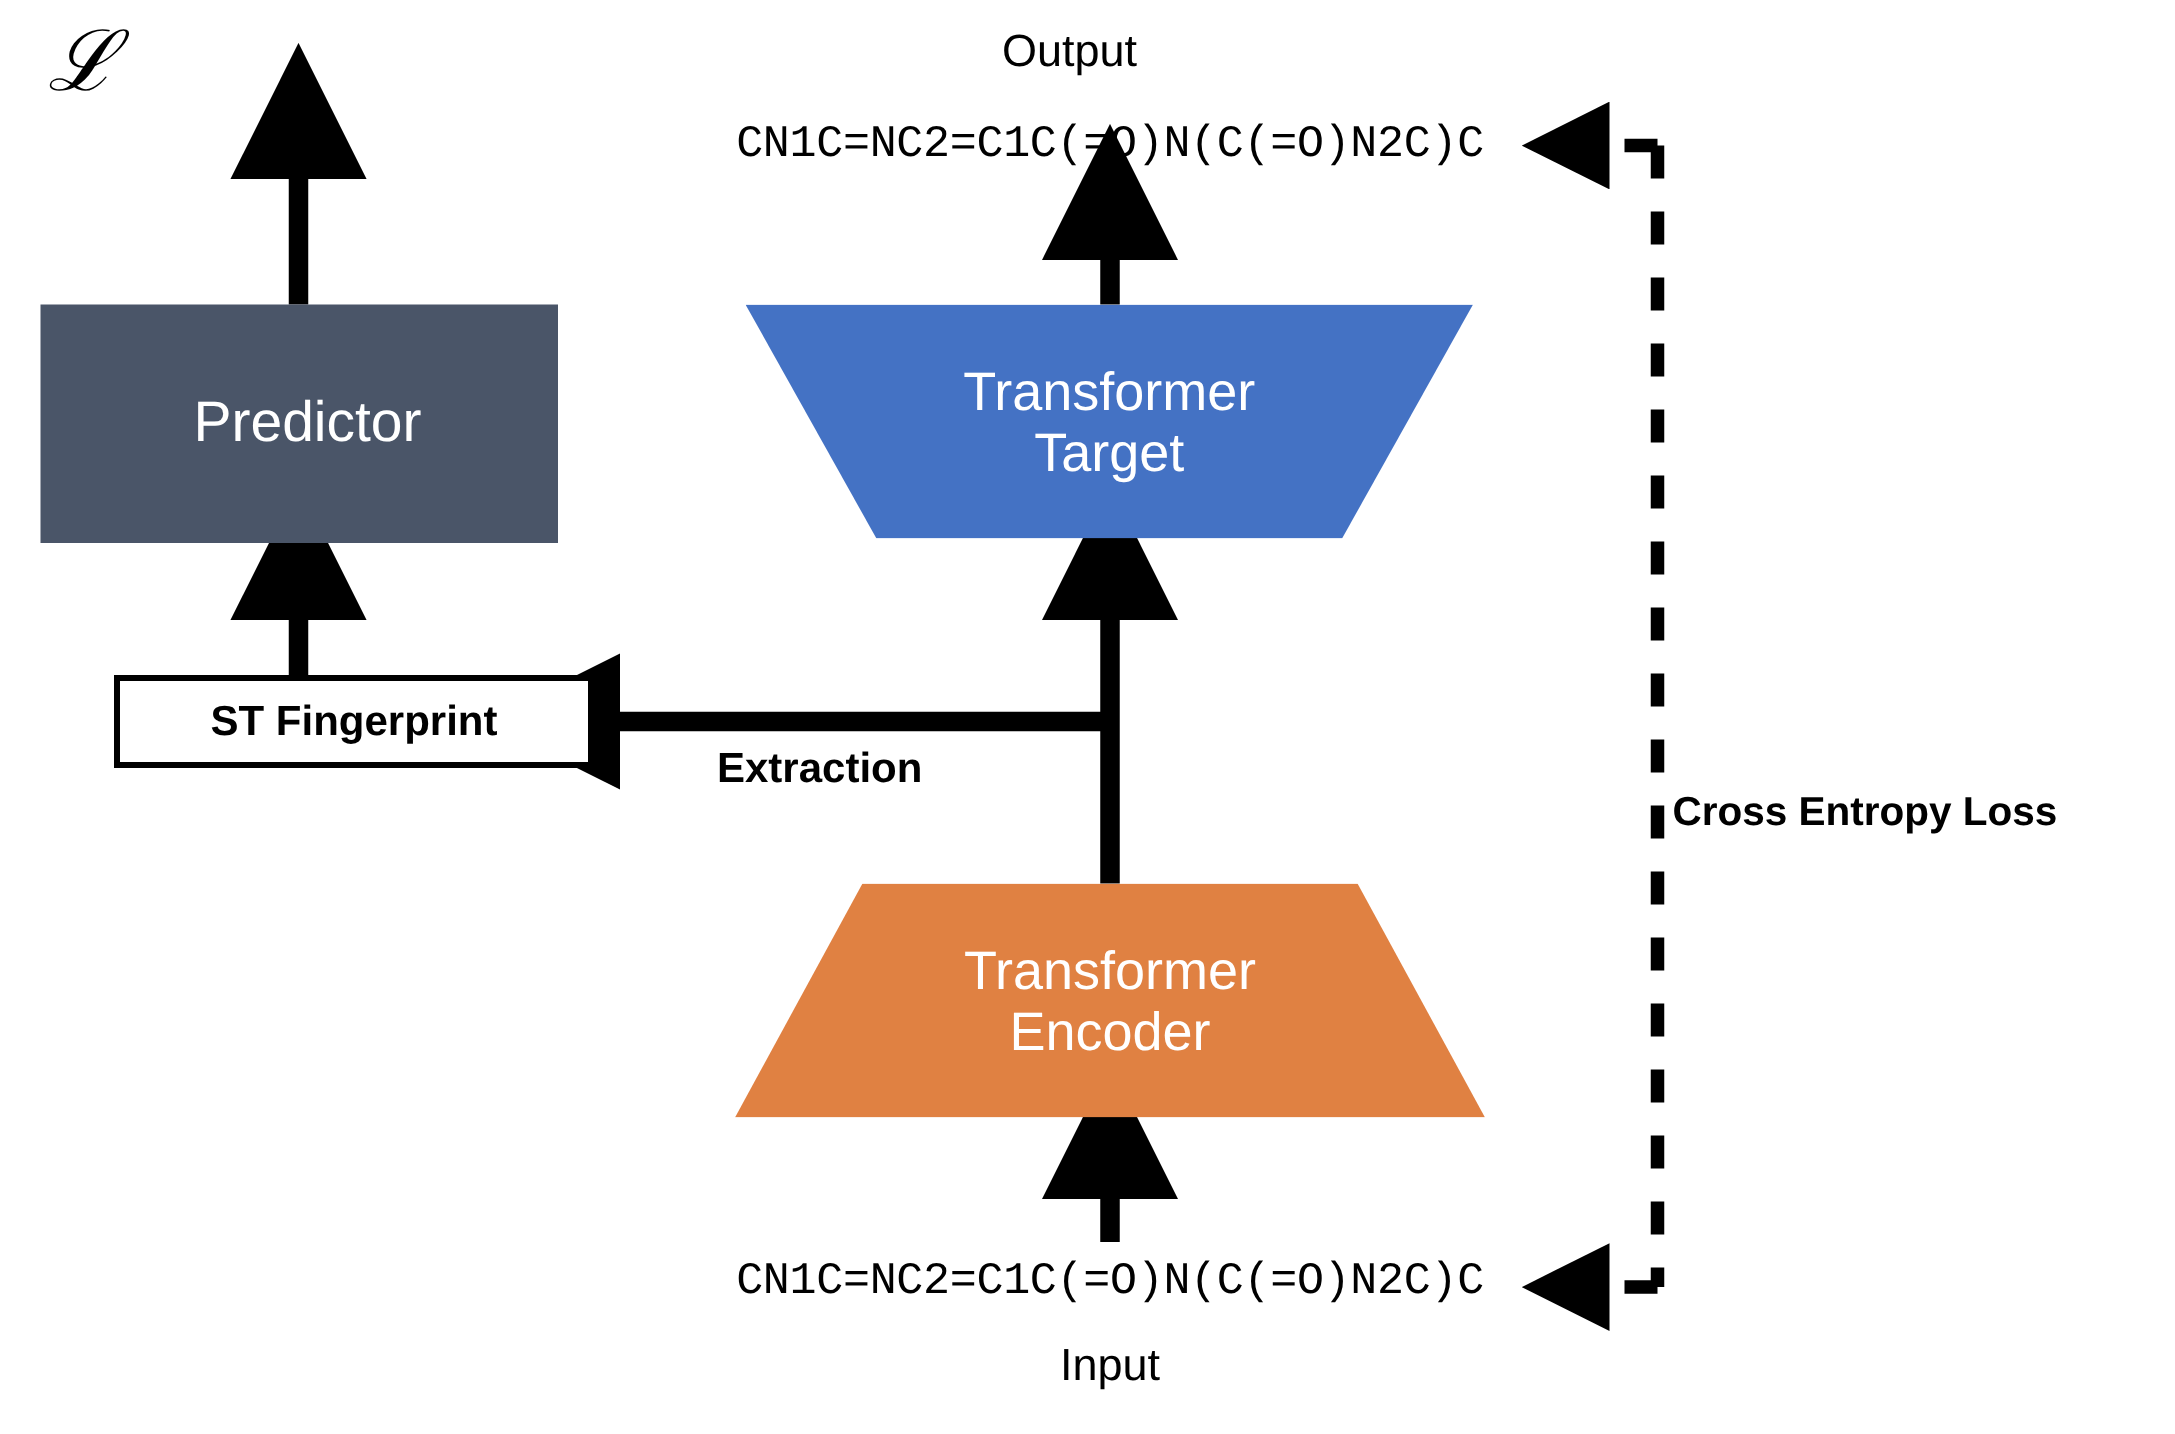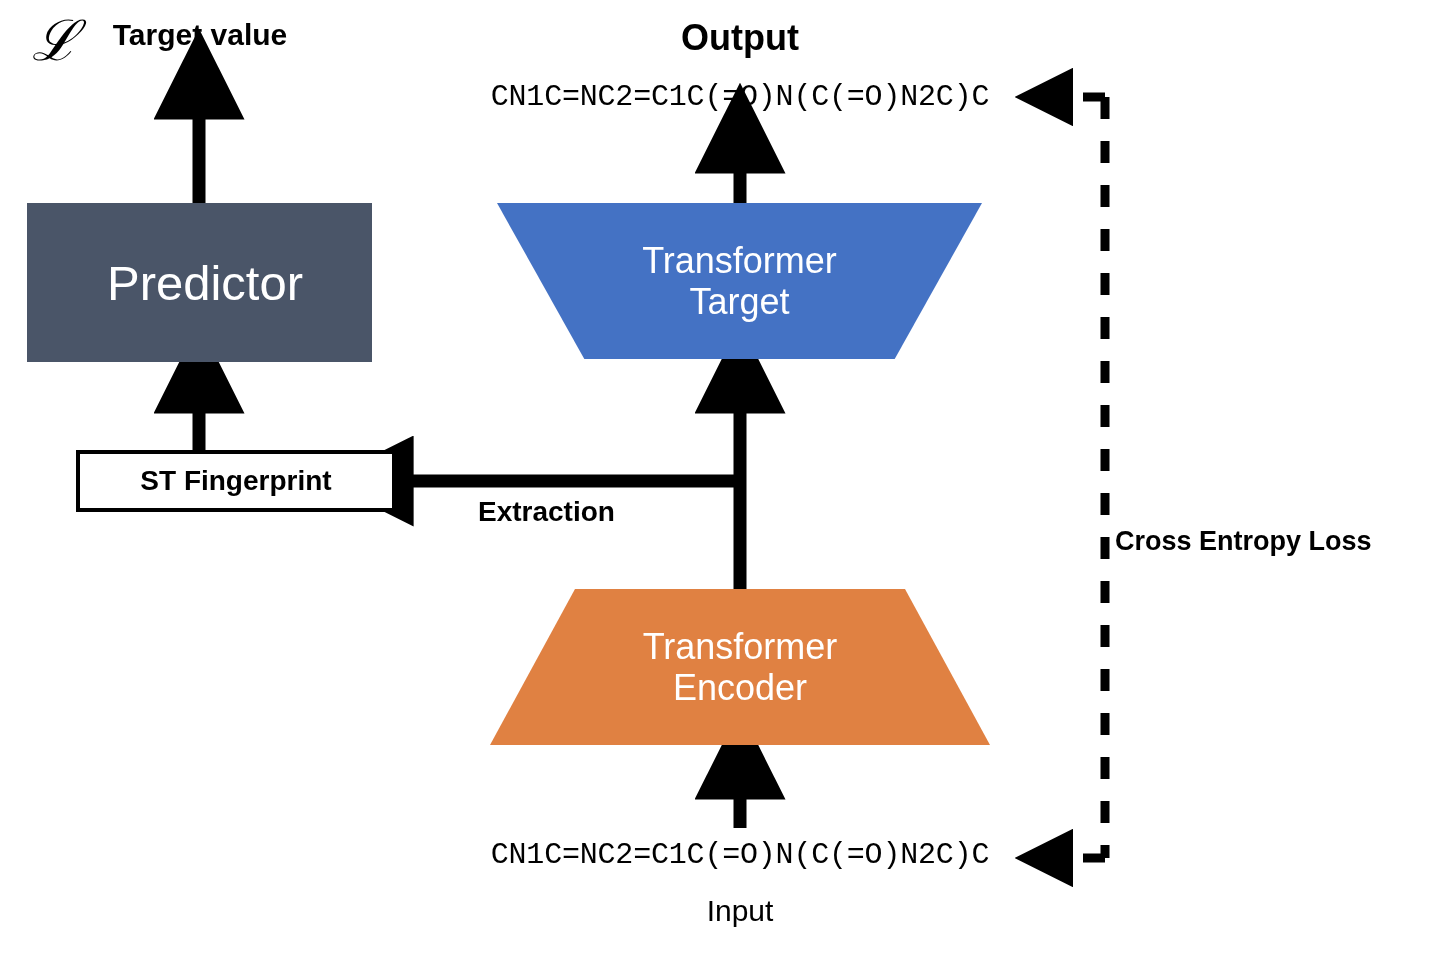--- a/index.html
+++ b/index.html
@@ -28,26 +28,26 @@
   #target-value-label {
     left: 0px;
     top: 20px;
     width: 400px;
     text-align: center;
     font-size: 30px;
     font-weight: bold;
   }
   
   #output-label {
-    left: 450px;
+    left: 423px;
     top: 20px;
     width: 580px;
     text-align: center;
-    font-size: 36px;
-    font-weight: bold;
+    font-size: 30px;
+    font-weight: normal;
   }
   
   .smiles {
     font-size: 30px;
     font-weight: normal;
     letter-spacing: -0.2px;
     font-family: Liberation Mono, monospace;
   }
   #output-smiles {
     left: 450px;
@@ -76,21 +76,21 @@
     top: 203px;
     width: 345px;
     height: 159px;
     background: #4A5568;
     display: flex;
     align-items: center;
     justify-content: center;
   }
   #predictor-label {
     color: #ffffff;
-    font-size: 49px;
+    font-size: 38px;
     font-weight: normal;
     position: static;
     margin-left: 11px;
   }
   
   #st-fingerprint-box {
     position: absolute;
     left: 40px;
     top: 450px;
     width: 320px;
@@ -204,21 +204,20 @@
 
     <line x1="740" y1="203" x2="740" y2="132" stroke="#000000" stroke-width="13" marker-end="url(#solid-head)"></line>
 
     <line x1="1105" y1="97" x2="1105" y2="858" stroke="#000000" stroke-width="9" stroke-dasharray="22 22"></line>
 
     <line x1="1105" y1="97" x2="1046" y2="97" stroke="#000000" stroke-width="9" stroke-dasharray="22 18" marker-end="url(#dash-head)"></line>
 
     <line x1="1105" y1="858" x2="1046" y2="858" stroke="#000000" stroke-width="9" stroke-dasharray="22 18" marker-end="url(#dash-head)"></line>
   </svg>
 
-  <div class="lbl" id="target-value-label">Target value</div>
 
   <div class="lbl" id="output-label">Output</div>
 
   <div class="lbl smiles" id="output-smiles">CN1C=NC2=C1C(=O)N(C(=O)N2C)C</div>
 
   <div class="lbl smiles" id="input-smiles">CN1C=NC2=C1C(=O)N(C(=O)N2C)C</div>
 
   <div class="lbl" id="input-label">Input</div>
 
   <div class="lbl" id="extraction-label">Extraction</div>

